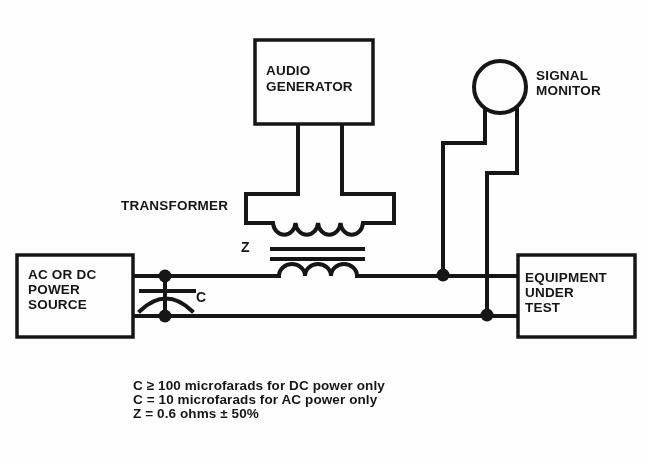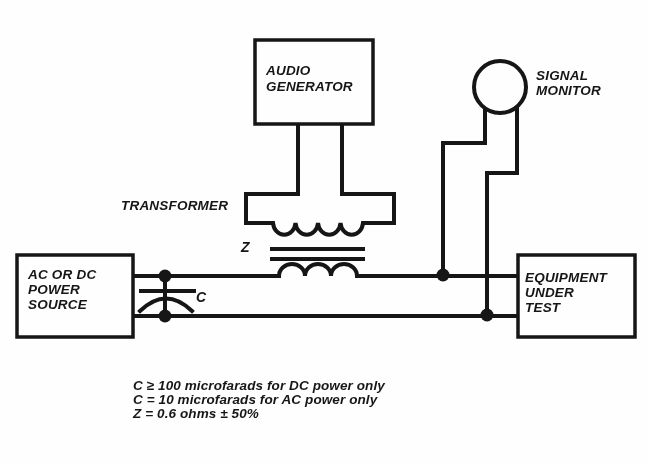--- a/index.html
+++ b/index.html
@@ -6,21 +6,20 @@
     margin: 0;
     padding: 0;
     background: #ffffff;
   }
   .page {
     position: relative;
     width: 648px;
     height: 464px;
     background: #fefefe;
     overflow: hidden;
-    font-style: italic;
   }
   svg {
     display: block;
   }
   .box-label {
     font-family: "Liberation Sans", sans-serif;
     font-weight: bold;
     font-size: 13.5px;
     fill: #161616;
     letter-spacing: 0.2px;

